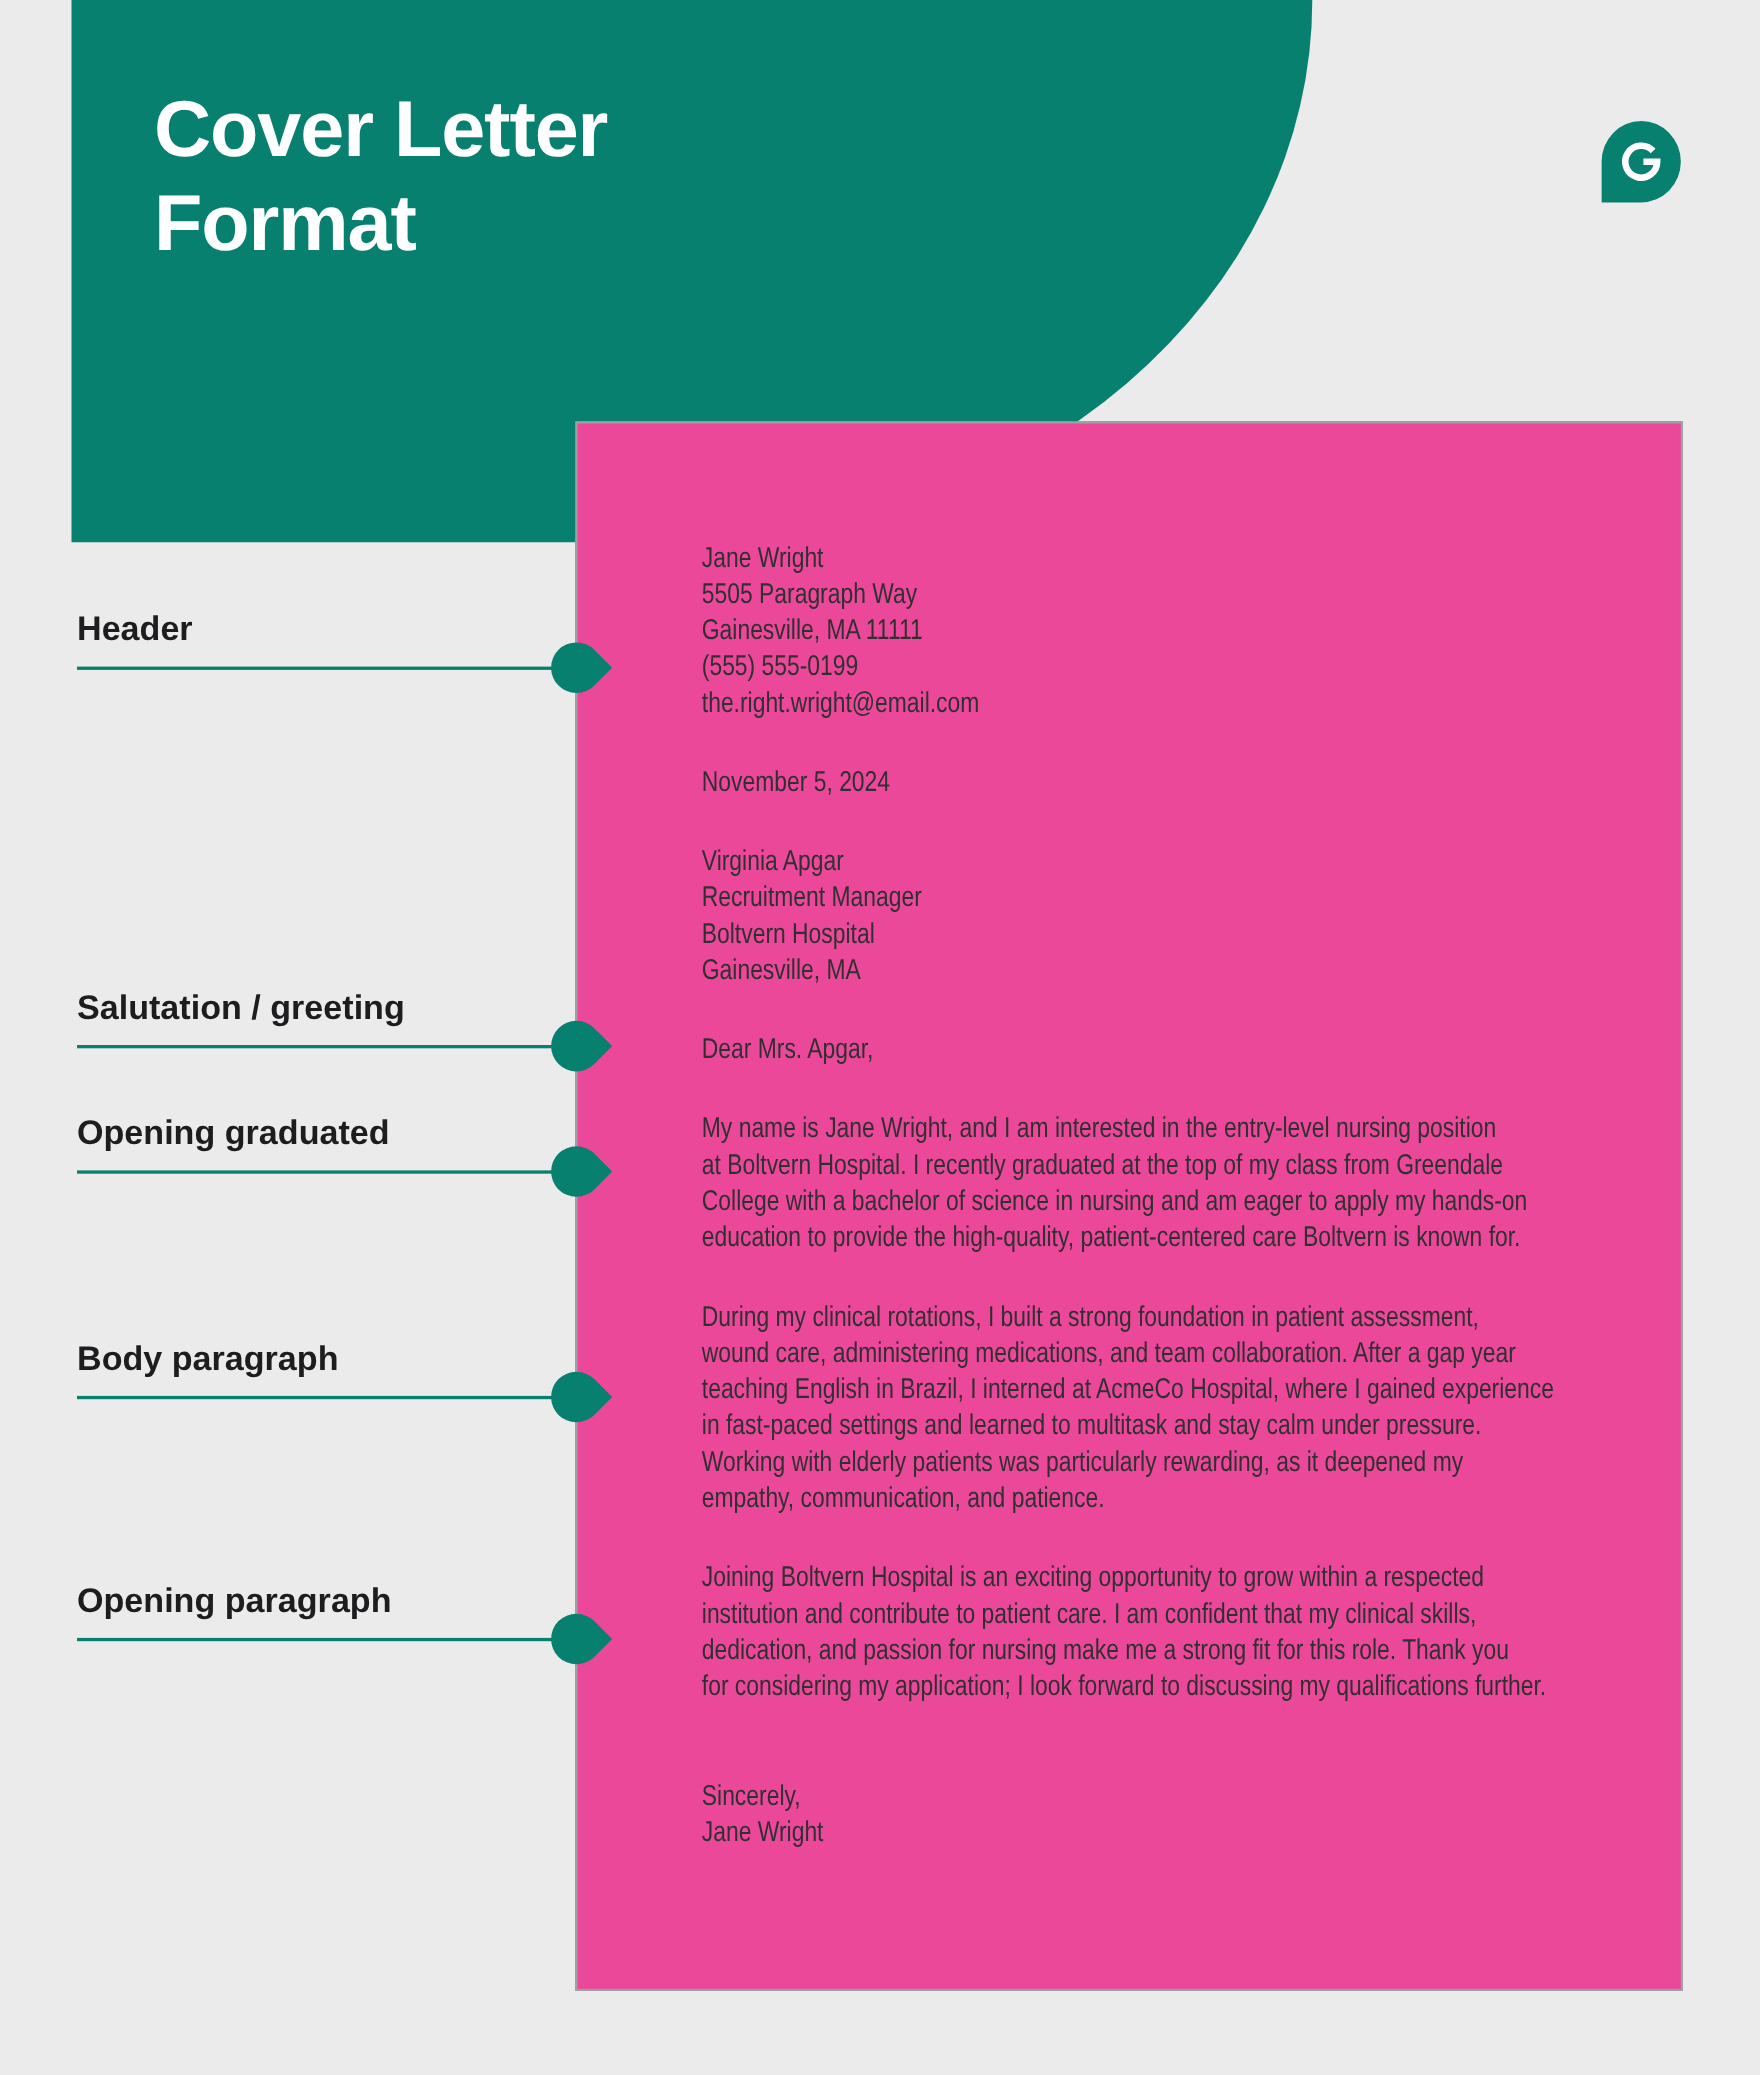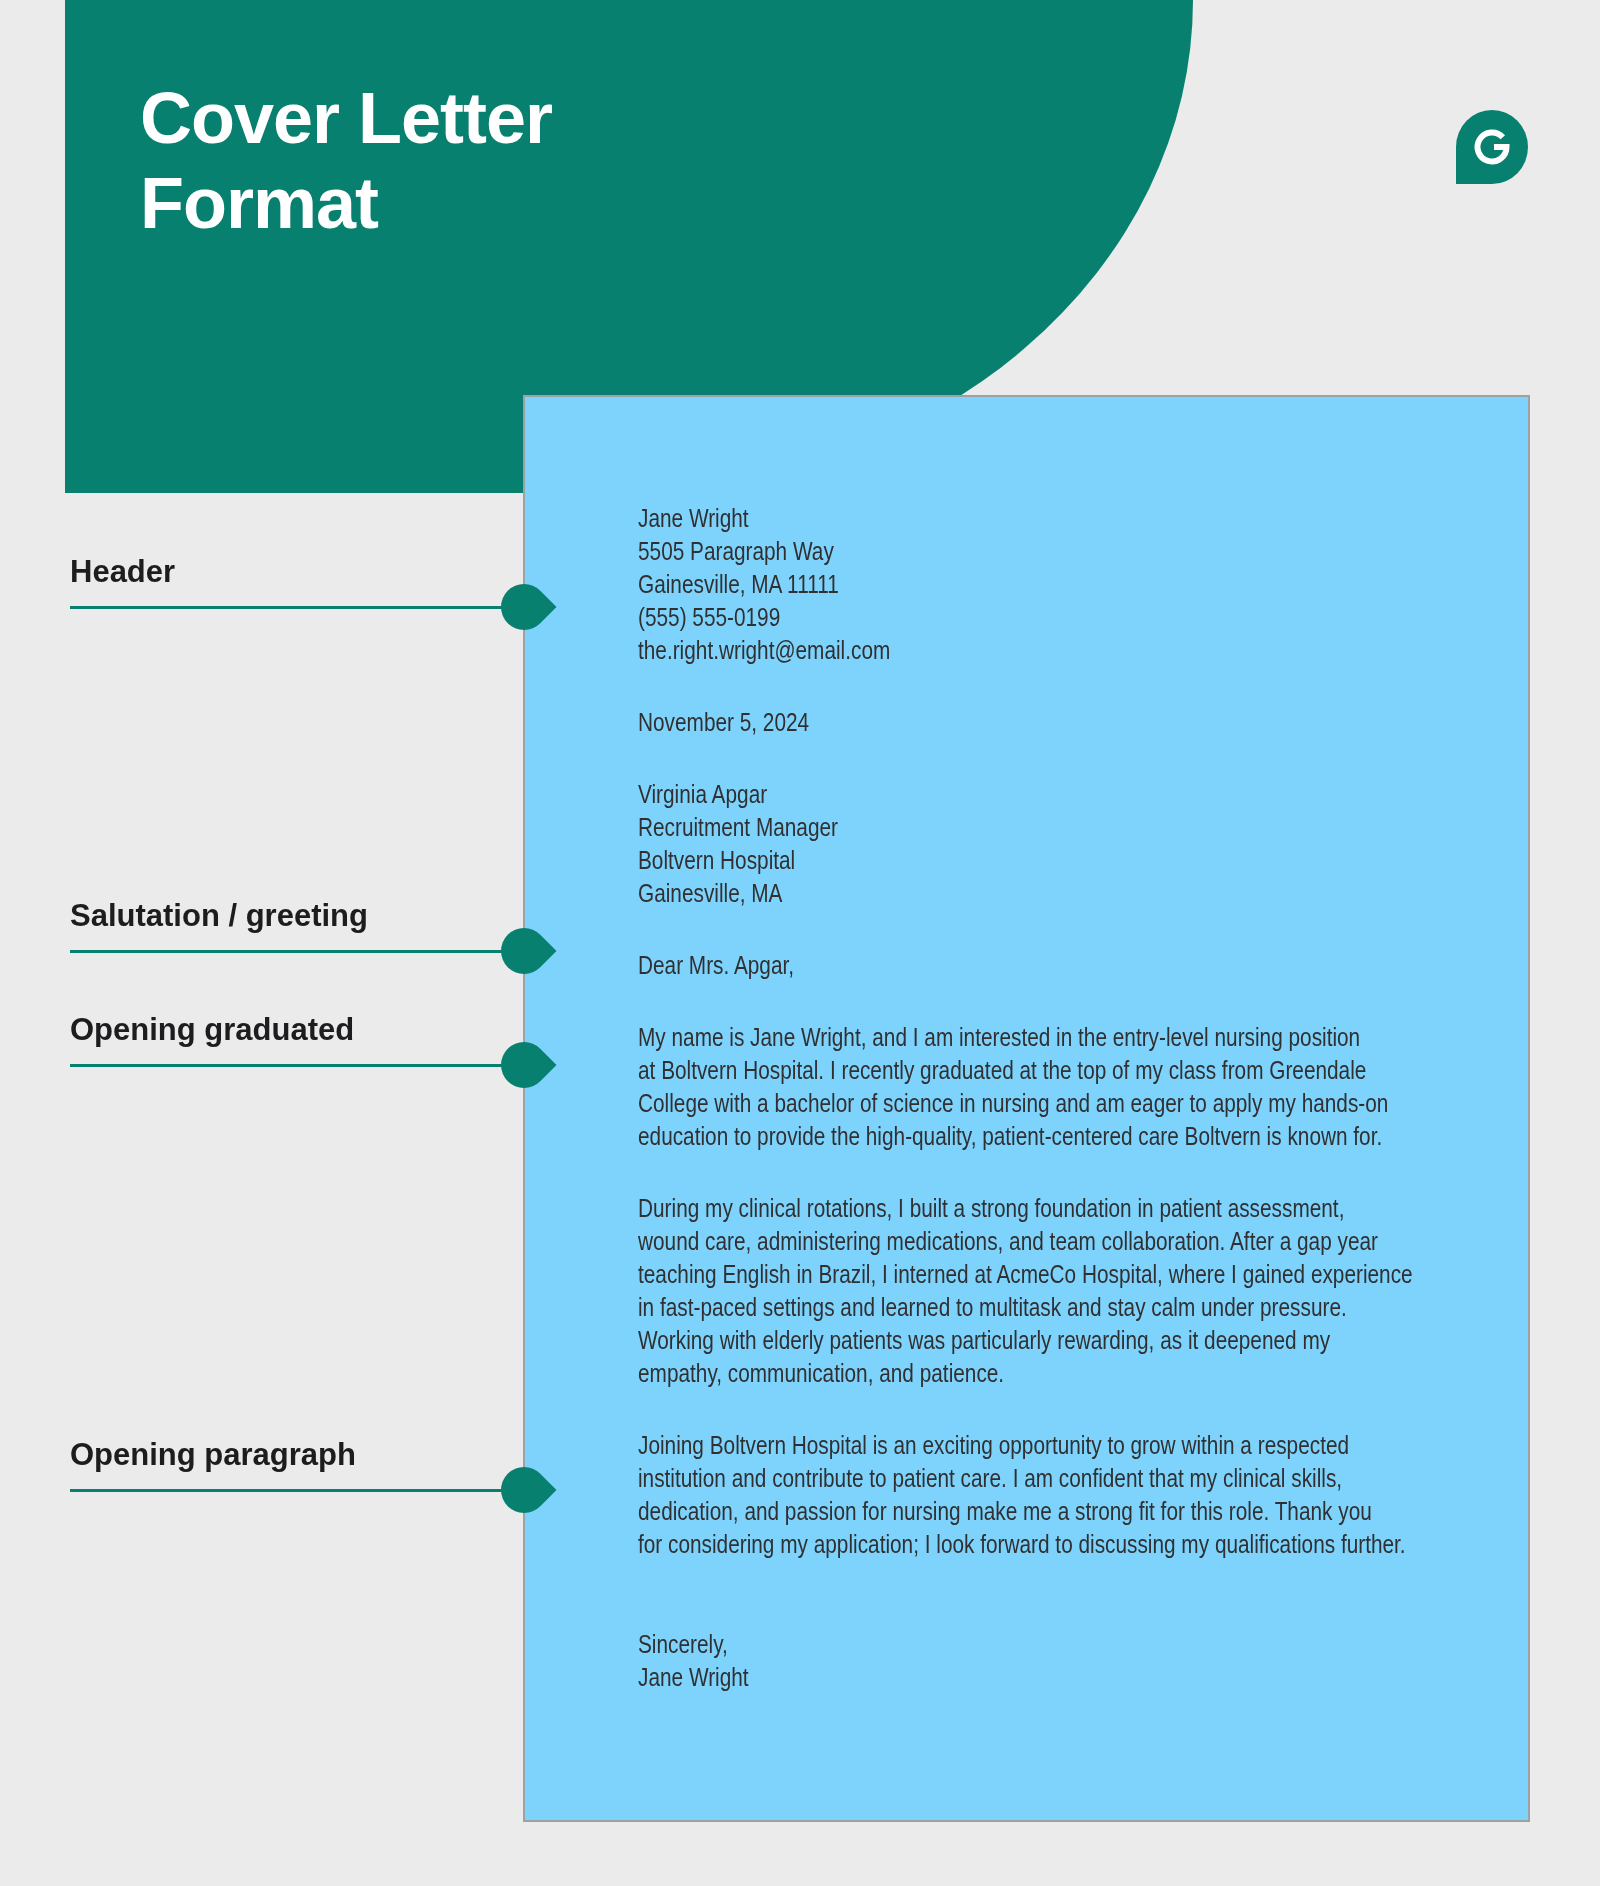--- a/index.html
+++ b/index.html
@@ -40,23 +40,23 @@
     width: 72px; height: 74px;
     background: #088070;
     border-radius: 50% 50% 50% 0;
     z-index: 2;
     display: flex; align-items: center; justify-content: center;
   }
 
   
   .page {
     position: absolute;
-    left: 523px; top: 395px;
+    left: 523px; top: 383px;
     width: 1007px; height: 1427px;
-    background: #7dd3fc;
+    background: #ec4899;
     border: 2px solid #9DA1A2;
     box-sizing: border-box;
     z-index: 2;
   }
   .letter {
     position: absolute;
     left: 113px; top: 105px;
     font-size: 26px;
     line-height: 33px;
     color: #303032;
@@ -172,20 +172,24 @@
   <div class="callout" style="top:892px">
     <span>Salutation / greeting</span>
     <span class="marker"></span>
   </div>
 
   <div class="callout" style="top:1006px">
     <span>Opening graduated</span>
     <span class="marker"></span>
   </div>
 
+  <div class="callout" style="top:1211px">
+    <span>Body paragraph</span>
+    <span class="marker"></span>
+  </div>
 
   <div class="callout" style="top:1431px">
     <span>Opening paragraph</span>
     <span class="marker"></span>
   </div>
 
 
 </div>
 
 </body></html>

